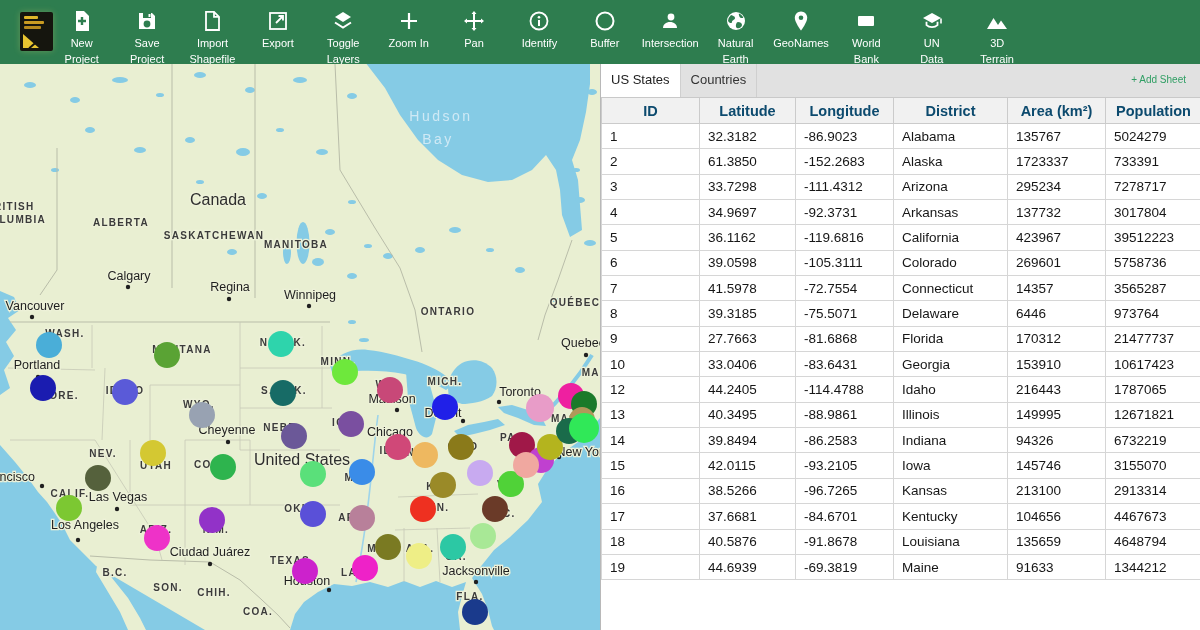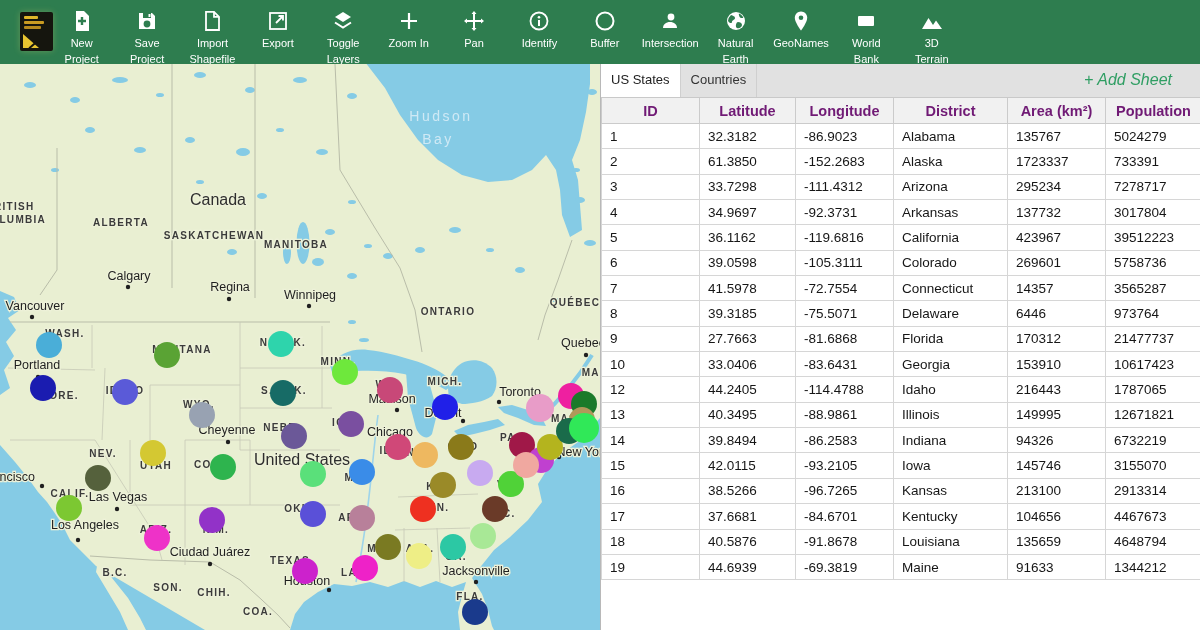--- a/index.html
+++ b/index.html
@@ -23,24 +23,24 @@
   .tb-icon{width:24px;height:24px;flex:0 0 24px;}
   .tb-icon svg{width:24px;height:24px;display:block;}
   .tb-label{margin-top:2px;font-size:11px;line-height:16px;color:#fff;text-align:center;white-space:pre-line;}
   
   #sheet{position:absolute;left:600px;top:64px;width:600px;height:566px;background:#fff;z-index:20;
          border-left:1px solid #b8b8b8;box-sizing:border-box;}
   #tabbar{position:relative;height:33px;background:#e1e1e1;border-bottom:1px solid #c9c9c9;
           display:flex;align-items:stretch;}
   .sheet-tab{padding:0 10px;line-height:32px;font-size:13px;color:#333;border-right:1px solid #cfcfcf;cursor:pointer;}
   .sheet-tab.active{background:#fff;color:#222;}
-  #add-sheet{margin-left:auto;margin-right:28px;line-height:32px;font-size:16px;cursor:pointer;font-style:italic;}
+  #add-sheet{margin-left:auto;margin-right:14px;line-height:32px;font-size:10px;cursor:pointer;}
   table{border-collapse:collapse;table-layout:fixed;width:600px;}
   th{height:25px;background:#f1f1f1;border:1px solid #cbcbcb;border-top:none;
-     font-size:14.5px;font-weight:bold;color:#701a75;text-align:center;padding:0;}
+     font-size:14.5px;font-weight:bold;color:#0c4a6e;text-align:center;padding:0;}
   td{height:24.35px;border:1px solid #d6d6d6;font-size:13.5px;color:#161616;
      padding:0 0 0 8px;white-space:nowrap;overflow:hidden;background:#fff;cursor:cell;}
   
   #map{position:absolute;left:0;top:0;width:600px;height:630px;z-index:10;cursor:grab;}
   text{font-family:"Liberation Sans",sans-serif;}
   .lbl-region{font-size:10px;font-weight:bold;letter-spacing:1.3px;fill:#3b3b3b;
               paint-order:stroke;stroke:#edf1d8;stroke-width:2.5px;text-anchor:middle;}
   .lbl-country{font-size:16px;fill:#2e2e2e;paint-order:stroke;stroke:#edf1d8;stroke-width:3px;text-anchor:middle;}
   .lbl-city{font-size:12.5px;fill:#1f1f1f;paint-order:stroke;stroke:#edf1d8;stroke-width:2.5px;text-anchor:middle;}
   .lbl-water{font-size:14px;letter-spacing:2.5px;fill:#cfe9f5;text-anchor:middle;}
@@ -433,20 +433,31 @@
             <svg viewBox="0 0 24 24">
               <rect x="4" y="7" width="16" height="10" rx="1" fill="#fff"></rect>
             </svg>
           </span>
           <span class="tb-label">World
 Bank</span>
         </div>
         <div class="tb-btn">
           <span class="tb-icon">
             <svg viewBox="0 0 24 24">
+              <path d="M12 4l9 5-9 5-9-5z" fill="#fff"></path>
+              <path d="M6.5 12.8v3.4c2.8 2.6 8.2 2.6 11 0v-3.4" fill="none" stroke="#fff" stroke-width="1.8"></path>
+              <path d="M21 9.5v5" stroke="#fff" stroke-width="1.6"></path>
+            </svg>
+          </span>
+          <span class="tb-label">UN
+Data</span>
+        </div>
+        <div class="tb-btn">
+          <span class="tb-icon">
+            <svg viewBox="0 0 24 24">
               <path d="M2 20l6.5-11 4.5 7 3-4.5L22 20z" fill="#fff"></path>
             </svg>
           </span>
           <span class="tb-label">3D
 Terrain</span>
         </div>
       </div>
   </div>
 
   <div id="sheet">

